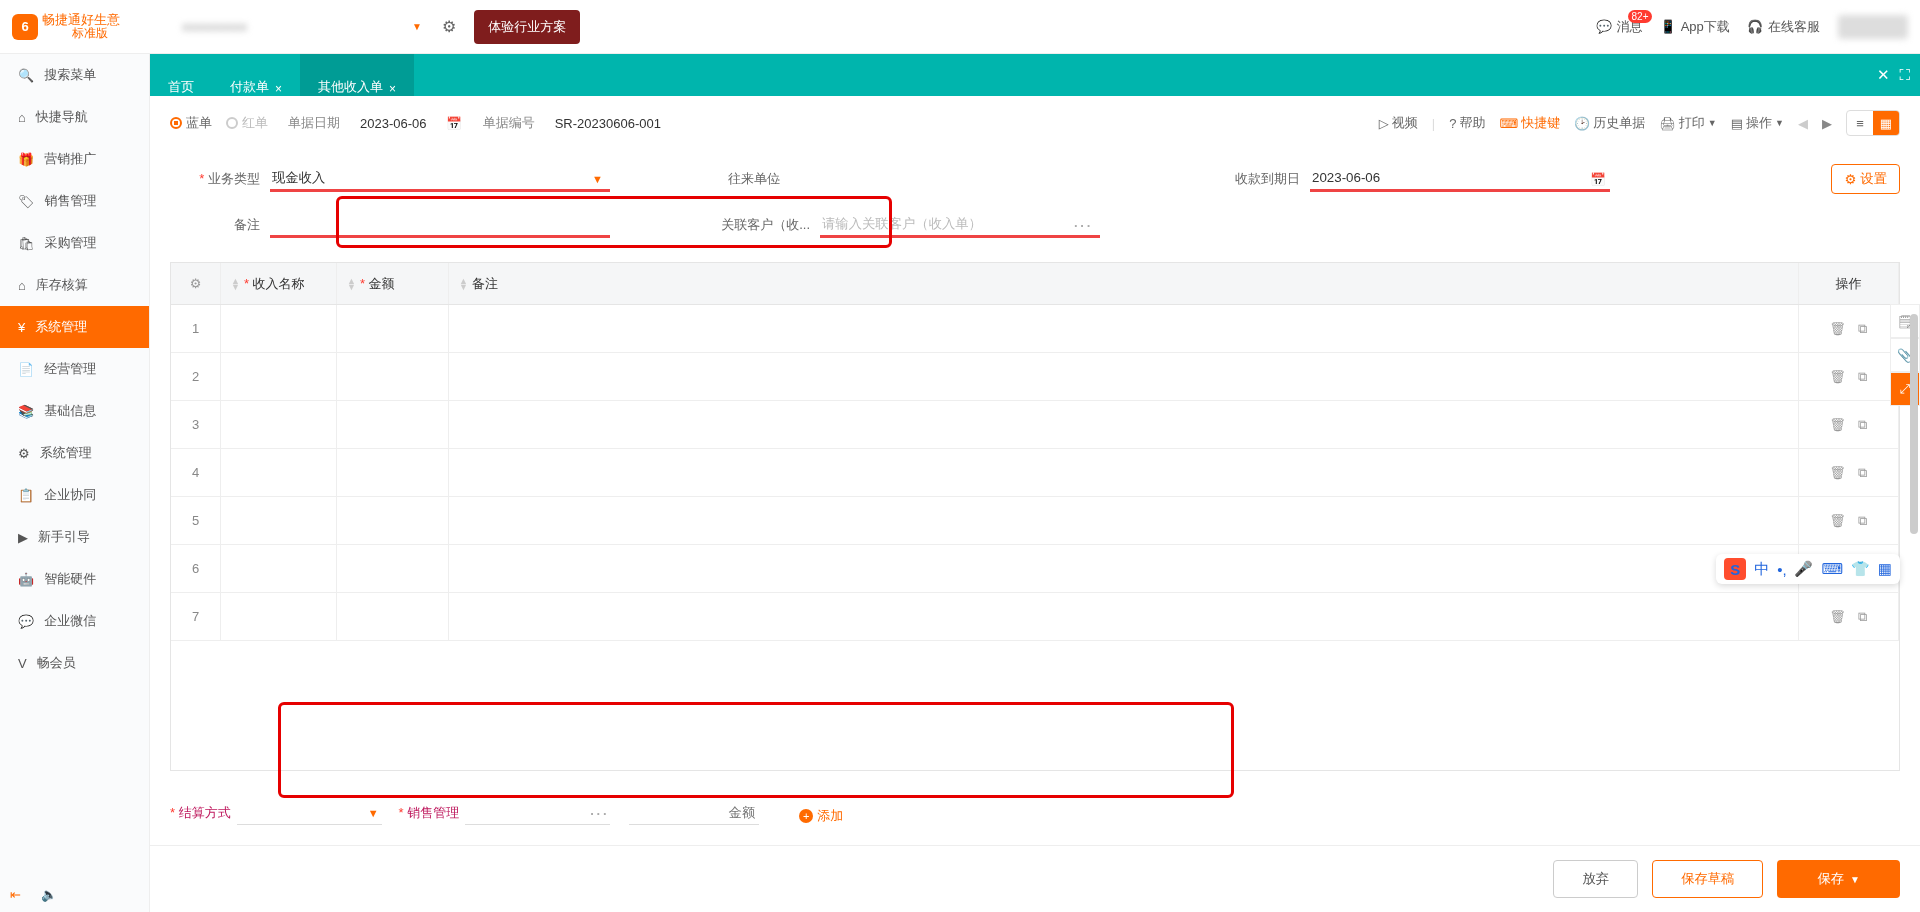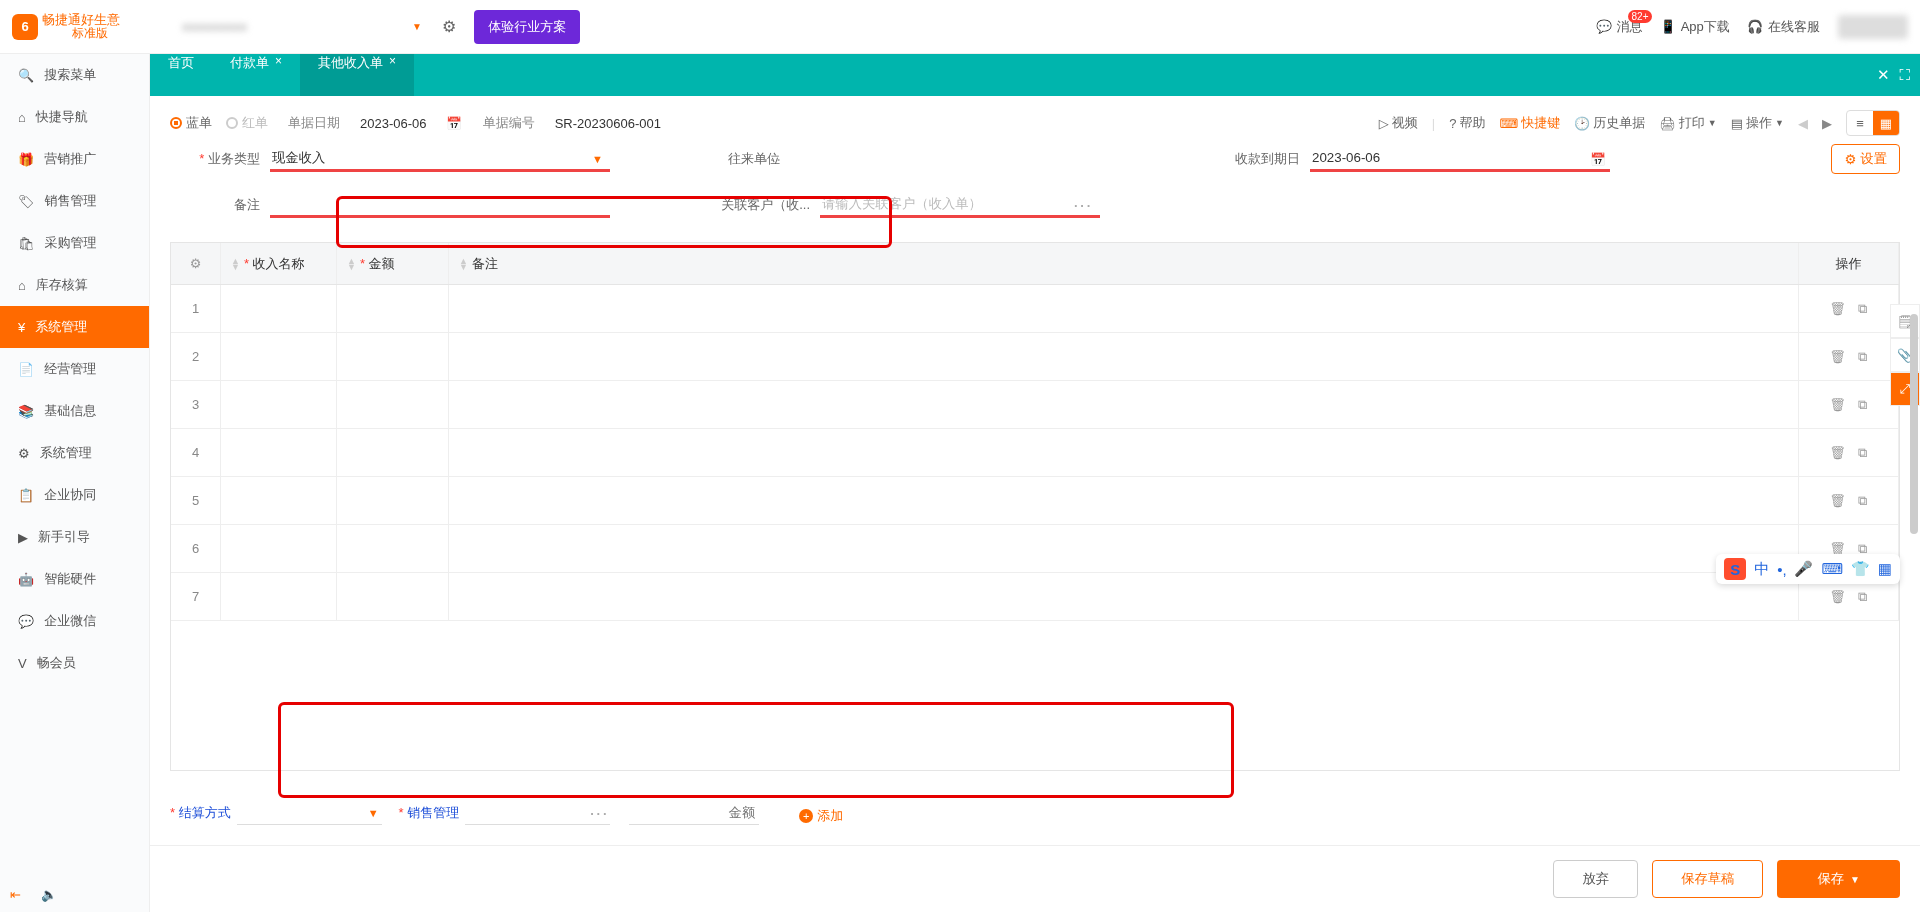--- a/index.html
+++ b/index.html
@@ -8,40 +8,40 @@
 
 
 .topbar { display: flex; align-items: center; height: 54px; padding: 0 12px; border-bottom: 1px solid #eee; background: #fff; }
 .logo-area { display: flex; align-items: center; width: 150px; }
 .logo-img { width: 26px; height: 26px; background: #ff6a00; border-radius: 6px; display: flex; align-items: center; justify-content: center; color: #fff; font-weight: bold; margin-right: 4px; }
 .logo-text { font-size: 13px; color: #ff6a00; font-weight: 500; }
 .logo-sub { font-size: 12px; color: #ff6a00; margin-left: 30px; margin-top: -4px; }
 .company { display: flex; align-items: center; margin-left: 20px; color: #999; filter: blur(3px); width: 200px; }
 .chevdn { font-size: 10px; color: #ff6a00; margin-left: 30px; }
 .gear { margin-left: 20px; color: #666; font-size: 16px; }
-.btn-primary { background: #6d28d9; color: #fff; border: none; padding: 8px 14px; border-radius: 4px; margin-left: 18px; cursor: pointer; font-size: 13px; }
+.btn-primary { background: #7f1d1d; color: #fff; border: none; padding: 8px 14px; border-radius: 4px; margin-left: 18px; cursor: pointer; font-size: 13px; }
 .top-right { margin-left: auto; display: flex; align-items: center; gap: 18px; color: #555; }
 .top-icogrp { display: flex; align-items: center; gap: 4px; cursor: pointer; position: relative; }
 .badge99 { position: absolute; top: -8px; right: -10px; background: #ff3b30; color: #fff; font-size: 10px; padding: 1px 4px; border-radius: 8px; }
 .avatar-blur { width: 70px; height: 24px; background: #ddd; filter: blur(3px); border-radius: 4px; }
 
 
 .mainflex { display: flex; flex: 1; min-height: 0; }
 
 
 .sidebar { width: 150px; background: #fafbfc; border-right: 1px solid #eee; display: flex; flex-direction: column; }
 .side-item { display: flex; align-items: center; padding: 12px 18px; color: #555; cursor: pointer; gap: 10px; }
 .side-item.active { background: #ff6a00; color: #fff; }
 .side-foot { margin-top: auto; display: flex; padding: 10px; gap: 20px; }
 .side-foot span { color: #ff6a00; cursor: pointer; }
 
 
 .content { flex: 1; display: flex; flex-direction: column; min-width: 0; position: relative; }
 .tabs { display: flex; align-items: center; background: #00b5ad; height: 42px; }
-.tab { padding: 0 18px; height: 100%; display: flex; align-items: flex-start; color: #fff; cursor: pointer; gap: 6px; }
+.tab { padding: 0 18px; height: 100%; display: flex; align-items: flex-end; color: #fff; cursor: pointer; gap: 6px; }
 .tab.active { background: #009c95; }
 .tab .close { font-size: 12px; }
 .tabs-right { margin-left: auto; display: flex; align-items: center; gap: 10px; padding-right: 10px; color: #fff; }
 .tabs-right span { cursor: pointer; font-size: 15px; }
 
 
 .formwrap { padding: 14px 20px 0 20px; flex: 1; display: flex; flex-direction: column; min-height: 0; }
 .formtop { display: flex; align-items: center; gap: 20px; color: #666; }
 .radiogrp { display: flex; gap: 14px; align-items: center; justify-content: center; }
 .radio { display: flex; align-items: center; gap: 4px; cursor: pointer; }
@@ -50,21 +50,21 @@
 .lbl { color: #888; }
 .valtxt { color: #333; }
 .calicon { color: #ff6a00; }
 .toolbar-r { margin-left: auto; display: flex; align-items: center; gap: 14px; color: #666; }
 .toolbar-r .titem { display: flex; align-items: center; gap: 3px; cursor: pointer; }
 .viewtg { display: flex; border: 1px solid #ddd; border-radius: 4px; overflow: hidden; }
 .viewtg span { width: 26px; height: 24px; display: flex; align-items: center; justify-content: center; cursor: pointer; }
 .viewtg .on { background: #ff6a00; color: #fff; }
 
 
-.fields { margin-top: 8px; }
+.fields { margin-top: 28px; }
 .frow { display: flex; align-items: center; margin-bottom: 18px; }
 .fcell { display: flex; align-items: center; }
 .fcell .flabel { width: 100px; text-align: right; color: #666; padding-right: 10px; }
 .req::before { content: "* "; color: #ff3b30; }
 .finput { border: none; border-bottom: 3px solid #ef4444; padding: 4px 2px; min-width: 300px; color: #333; background: transparent; }
 .finput::placeholder { color: #bbb; }
 .caretd { color: #ff6a00; margin-left: -18px; font-size: 11px; }
 .dots { color: #aaa; font-weight: bold; letter-spacing: 2px; cursor: pointer; margin-left: -26px; }
 .btn-outline { border: 1px solid #ff6a00; color: #ff6a00; background: #fff; padding: 5px 12px; border-radius: 4px; cursor: pointer; display: flex; align-items: center; gap: 4px; }
 
@@ -86,21 +86,21 @@
 .tbody { flex: 1; overflow-y: auto; }
 .trow { display: flex; height: 48px; border-bottom: 1px solid #eee; }
 .rownum { width: 50px; display: flex; align-items: center; justify-content: center; color: #888; border-right: 1px solid #eee; }
 .subtotal { display: flex; height: 40px; background: #fff8ee; border-top: 1px solid #f0e0c0; align-items: center; }
 .subtotal .lbl2 { width: 166px; padding-left: 20px; color: #666; }
 .subtotal .amt { width: 112px; text-align: center; font-weight: bold; color: #333; }
 
 
 .settle { display: flex; align-items: flex-end; gap: 20px; padding: 30px 0 20px 0; }
 .settle .sgrp { display: flex; align-items: center; }
-.settle .slabel { color: #1d4ed8; margin-right: 6px; }
+.settle .slabel { color: #be185d; margin-right: 6px; }
 .sinput { border: none; border-bottom: 1px solid #ddd; width: 145px; padding: 4px; background: transparent; }
 .addlink { color: #ff6a00; display: flex; align-items: center; gap: 4px; cursor: pointer; margin-left: 20px; }
 .pluscircle { width: 14px; height: 14px; border-radius: 50%; background: #ff6a00; color: #fff; display: inline-flex; align-items: center; justify-content: center; font-size: 11px; }
 
 
 .footer-actions { display: flex; justify-content: flex-end; gap: 14px; padding: 14px 20px; border-top: 1px solid #eee; }
 .btn-ghost { border: 1px solid #ccc; background: #fff; color: #555; padding: 9px 28px; border-radius: 4px; cursor: pointer; }
 .btn-outline-o { border: 1px solid #ff6a00; background: #fff; color: #ff6a00; padding: 9px 28px; border-radius: 4px; cursor: pointer; }
 .btn-solid { background: #ff6a00; color: #fff; border: none; padding: 9px 40px; border-radius: 4px; cursor: pointer; display: flex; align-items: center; gap: 6px; }
 

